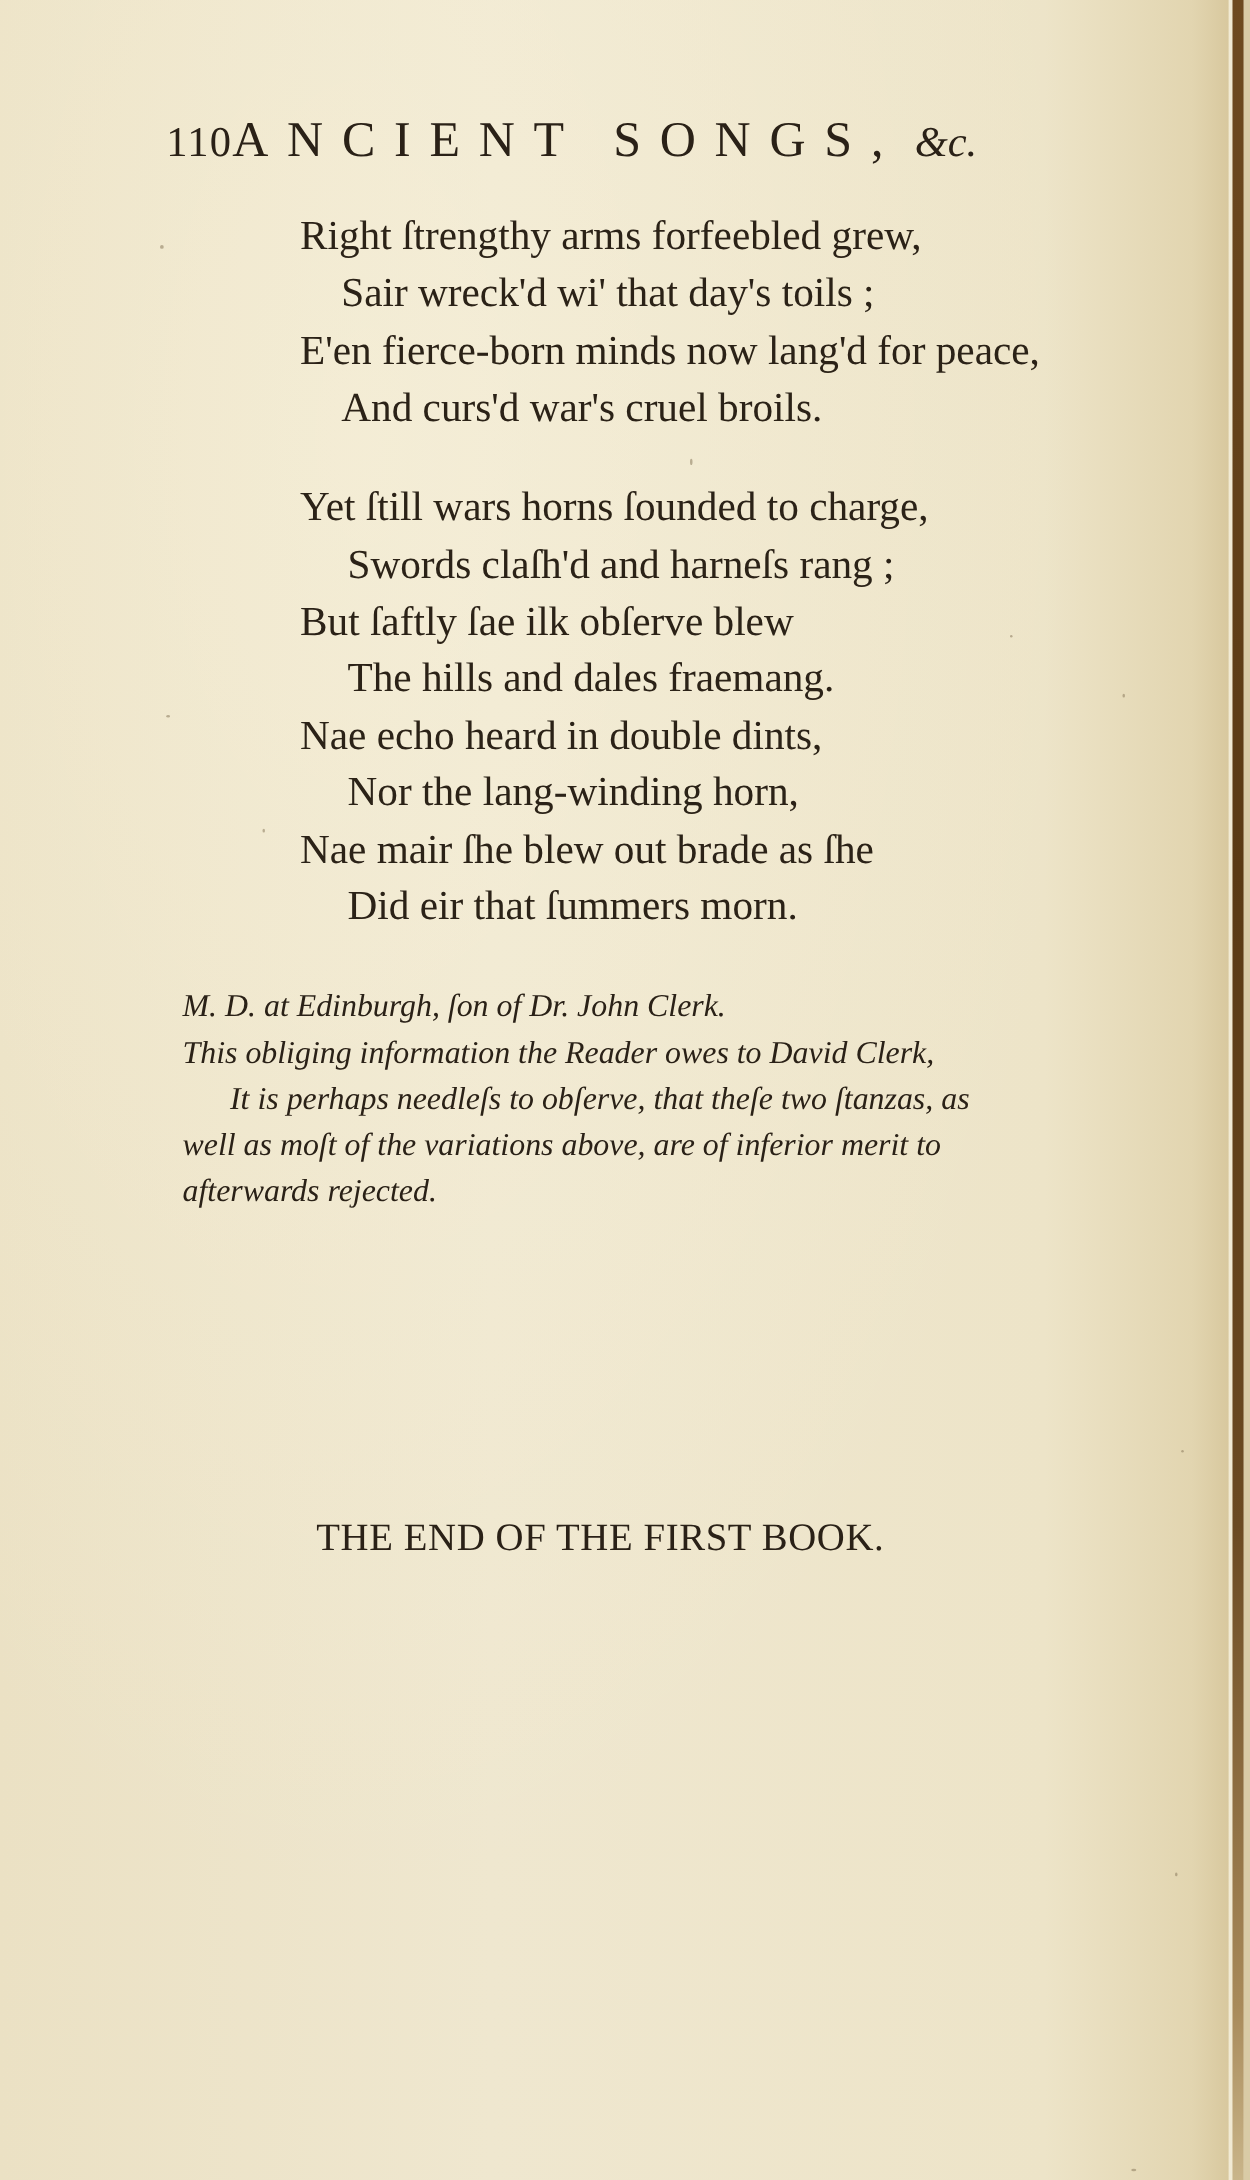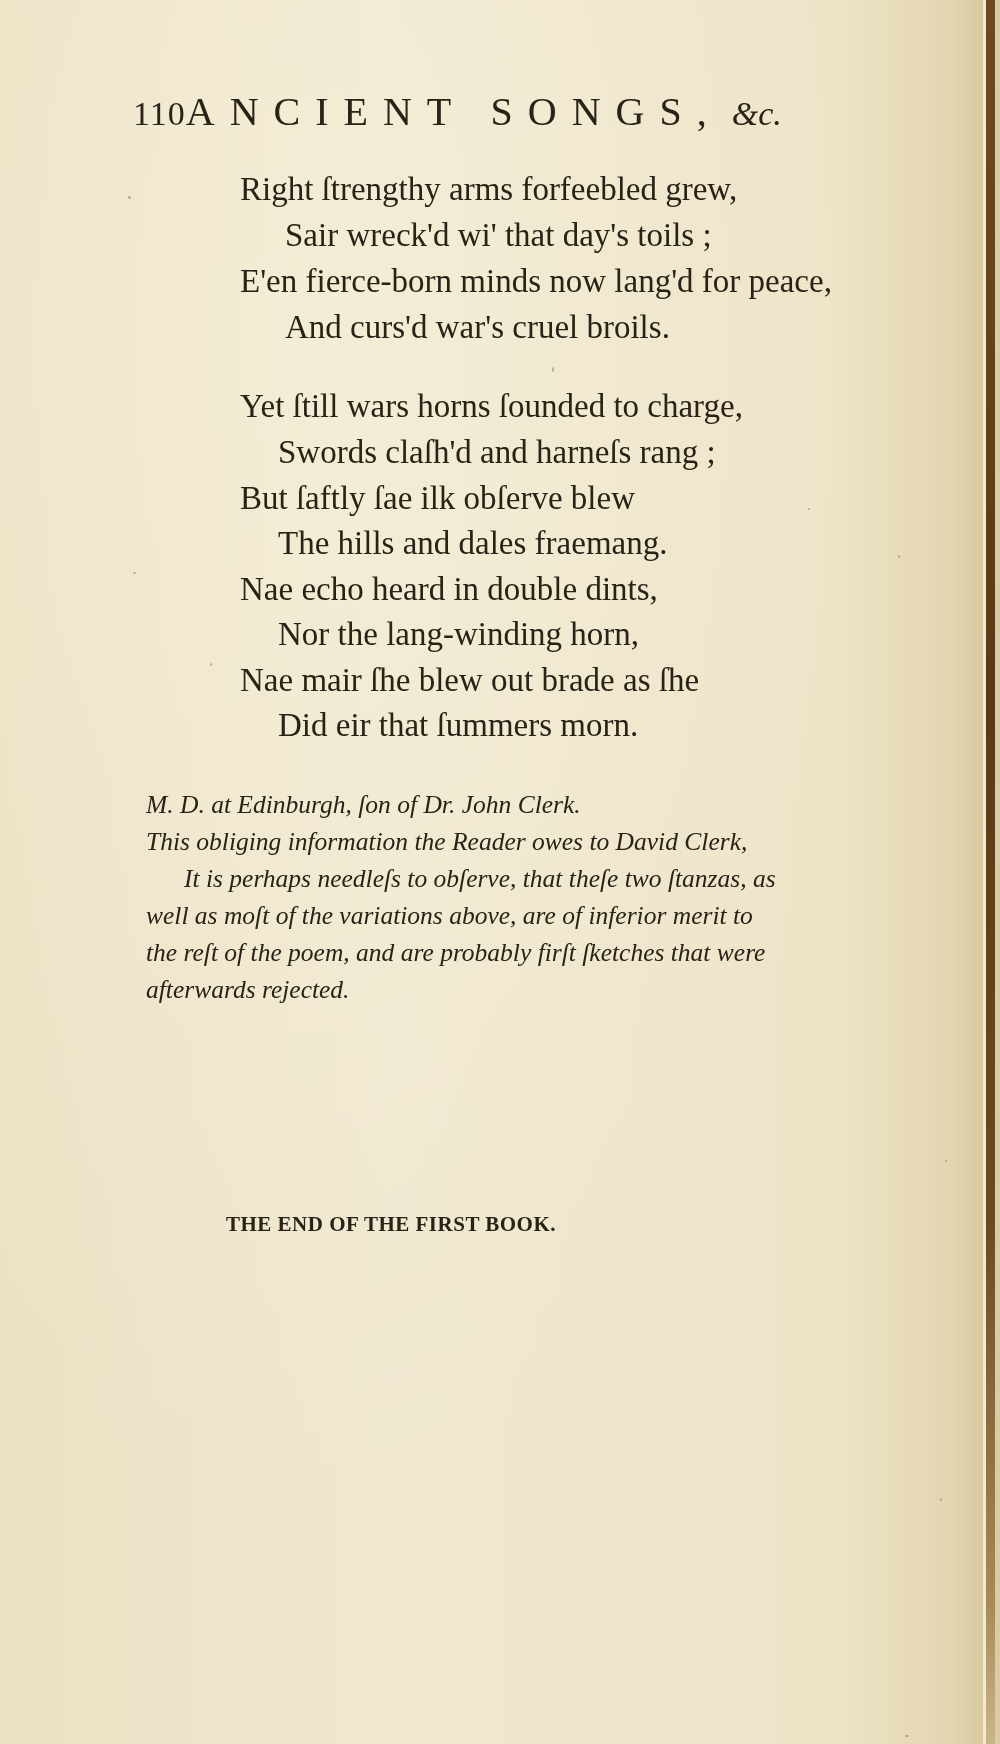--- a/index.html
+++ b/index.html
@@ -27,33 +27,33 @@
     font-size: 40px; line-height: 48px; white-space: nowrap;
   }
   .runhead .pg { font-size: 34px; letter-spacing: 1px; }
   .runhead .title { letter-spacing: 15px; }
   .runhead .etc { font-style: italic; font-size: 34px; margin-left: 10px; }
 
   .verse {
     position: absolute; font-size: 33px; line-height: 29px; white-space: nowrap; color: #2b2217;
   }
   .ind0 { left: 240px; }
-  .ind1 { left: 273px; margin-left: 12px; }
+  .ind1 { left: 273px; }
   .ind1b { left: 278px; }
 
   .note {
     position: absolute; left: 146px; width: 800px; font-style: italic; font-size: 25.5px;
     line-height: 37px; white-space: nowrap; color: #2a2117;
   }
   .note .para2 { display: block; padding-left: 38px; }
   .note span.l { display: block; }
 
   .end {
-    position: absolute; top: 1212px; left: 226px; font-size: 21px; letter-spacing: 0.5px;
-    white-space: nowrap; color: #2a2117; font-weight: bold;
+    position: absolute; top: 1212px; left: 253px; font-size: 31px; letter-spacing: 0.5px;
+    white-space: nowrap; color: #2a2117;
   }
   .specks span { position: absolute; background: #8a7a5c; border-radius: 50%; opacity: .55; }
 </style>
 </head>
 <body>
 
 <div class="page"></div>
 <div class="edge-light"></div>
 <div class="edge-dark"></div>
 <div class="edge-outer"></div>
@@ -90,17 +90,16 @@
   <div class="verse ind1b" style="top:620px">Nor the lang-winding horn,</div>
   <div class="verse ind0" style="top:666px">Nae mair ſhe blew out brade as ſhe</div>
   <div class="verse ind1b" style="top:711px">Did eir that ſummers morn.</div>
 </div>
 
 <div class="note" style="top:786px">
   <span class="l">M. D. at Edinburgh, ſon of Dr. John Clerk.</span>
   <span class="l">This obliging information the Reader owes to David Clerk,</span>
   <span class="l para2">It is perhaps needleſs to obſerve, that theſe two ſtanzas, as</span>
   <span class="l">well as moſt of the variations above, are of inferior merit to</span>
-  <span class="l">the reſt of the poem, and are probably firſt ſketches that were</span>
   <span class="l">afterwards rejected.</span>
 </div>
 
 <div class="end">THE END OF THE FIRST BOOK.</div>
 
 </body></html>

